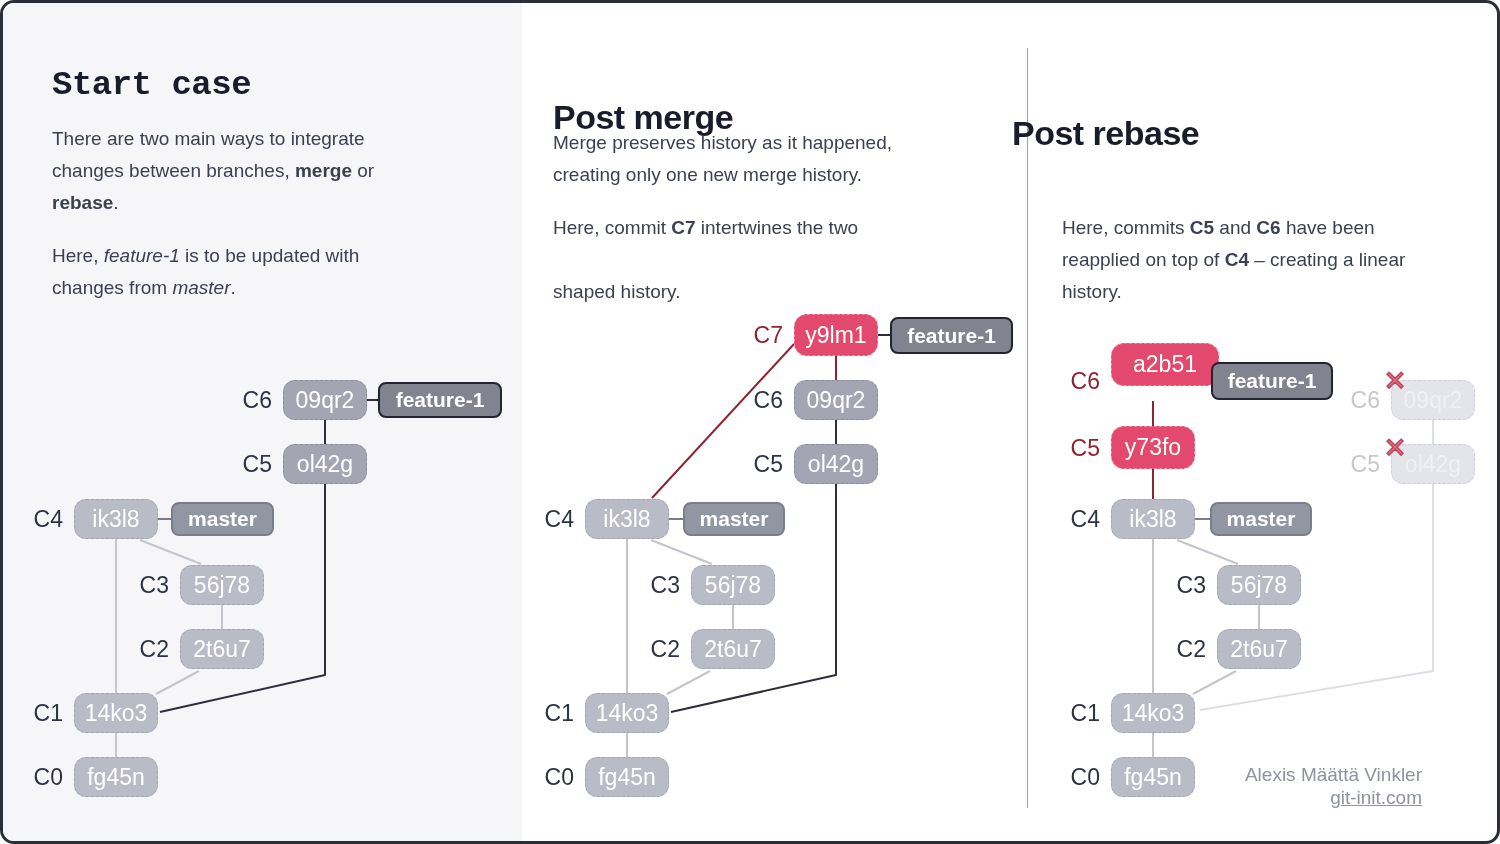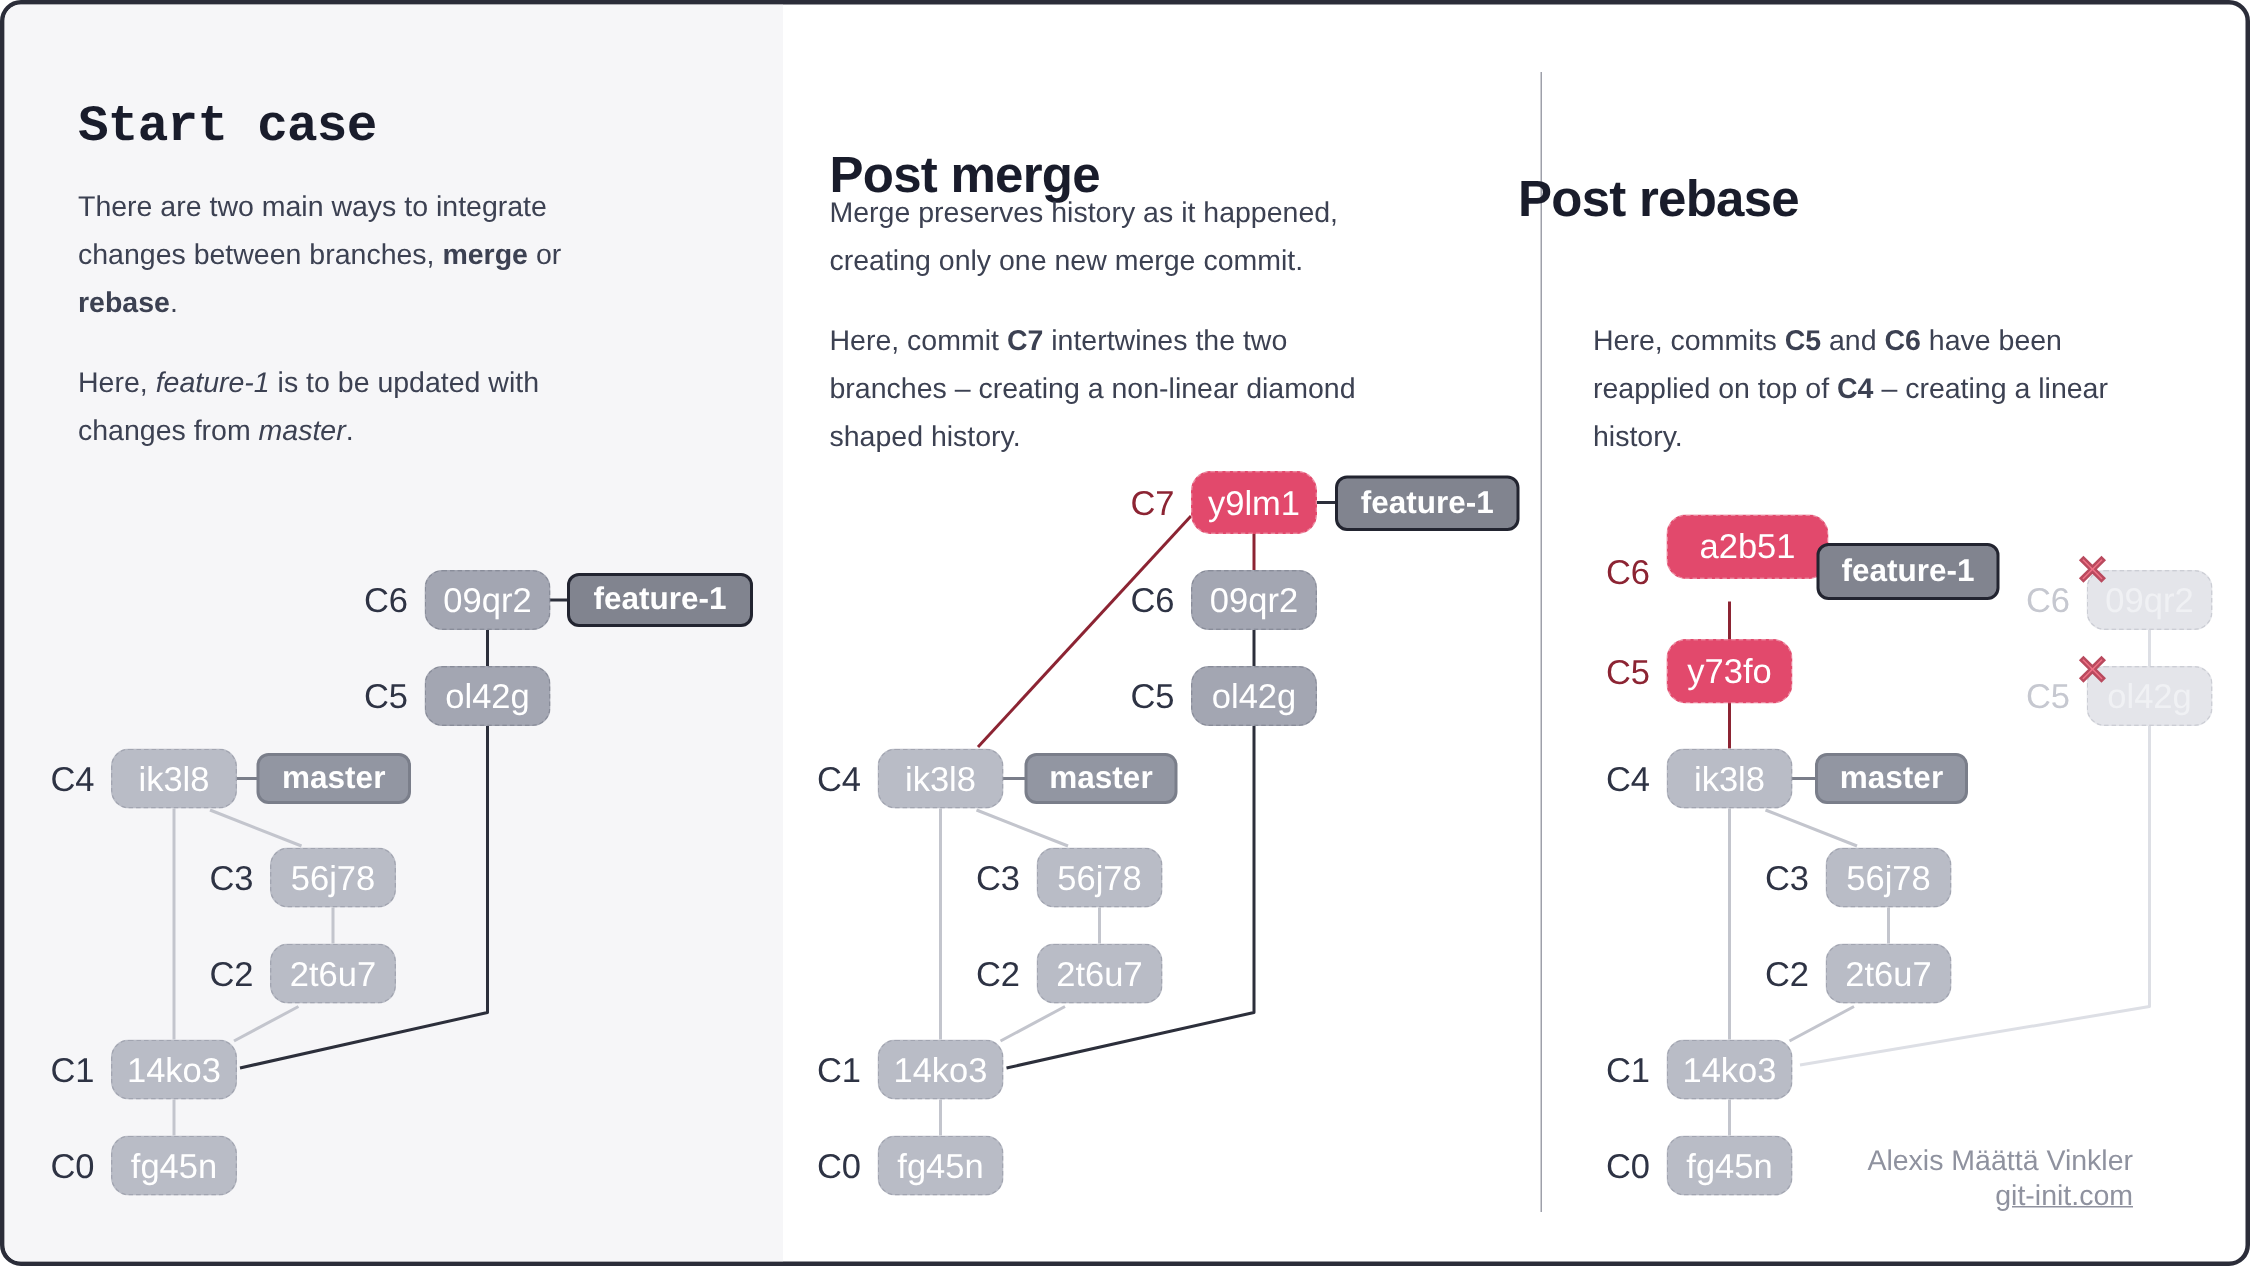--- a/index.html
+++ b/index.html
@@ -47,22 +47,22 @@
 
 <div id="canvas">
   <div id="panel1-bg"></div>
   <div id="divider"></div>
 
   <div class="panel-title" id="title1">Start case</div>
   <div class="para" id="p1a"><span>There are two main ways to integrate</span><br><span>changes between branches, </span><b>merge</b><span> or</span><br><b>rebase</b><span>.</span></div>
   <div class="para" id="p1b"><span>Here, </span><i>feature-1</i><span> is to be updated with</span><br><span>changes from </span><i>master</i><span>.</span></div>
 
   <div class="panel-title" id="title2">Post merge</div>
-  <div class="para" id="p2a"><span>Merge preserves history as it happened,</span><br><span>creating only one new merge commit.</span></div>
-  <div class="para" id="p2b"><span>Here, commit </span><b>C7</b><span> intertwines the two</span><br><span>branches – creating a non-linear diamond</span><br><span>shaped history.</span></div>
+  <div class="para" id="p2a"><span>Merge preserves history as it happened,</span><br><span>creating only one new merge history.</span></div>
+  <div class="para" id="p2b"><span>Here, commit </span><b>C7</b><span> intertwines the two</span><br><br><span>shaped history.</span></div>
 
   <div class="panel-title" id="title3">Post rebase</div>
   <div class="para" id="p3b"><span>Here, commits </span><b>C5</b><span> and </span><b>C6</b><span> have been</span><br><span>reapplied on top of </span><b>C4</b><span> – creating a linear</span><br><span>history.</span></div>
 
   <svg id="lines-svg">
       <polyline points="322,417 322,441" fill="none" stroke="#2c2f3b" stroke-width="2" stroke-linejoin="round"></polyline>
       <polyline points="322,481 322,672 157,709" fill="none" stroke="#2c2f3b" stroke-width="2" stroke-linejoin="round"></polyline>
       <polyline points="113,536 113,690" fill="none" stroke="#c3c5cd" stroke-width="2" stroke-linejoin="round"></polyline>
       <polyline points="137,537 198,561" fill="none" stroke="#c3c5cd" stroke-width="2" stroke-linejoin="round"></polyline>
       <polyline points="219,602 219,626" fill="none" stroke="#c3c5cd" stroke-width="2" stroke-linejoin="round"></polyline>

